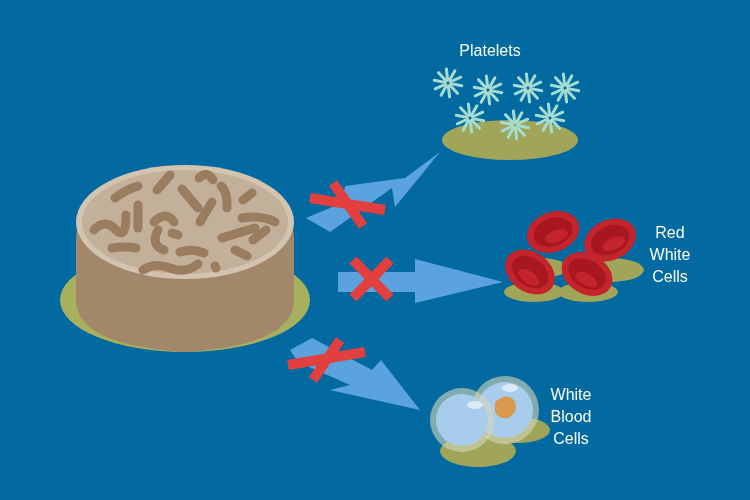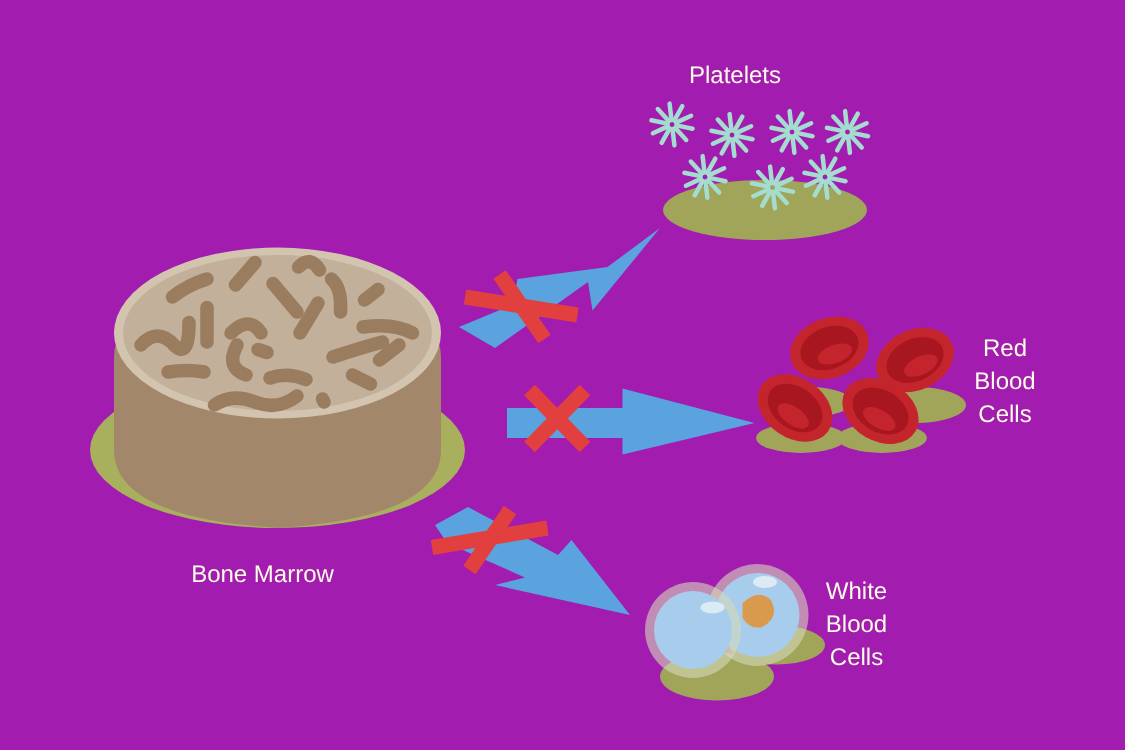--- a/index.html
+++ b/index.html
@@ -1,17 +1,17 @@
 <!DOCTYPE html>
 <html><head>
   <meta charset="utf-8">
   <style>
     html, body { margin: 0; padding: 0; }
     body { width: 750px; height: 500px; overflow: hidden; background: #b5bf68; }
-    .canvas { position: relative; width: 750px; height: 500px; background: #a21caf; text-decoration: underline; }
+    .canvas { position: relative; width: 750px; height: 500px; background: #0369a1; text-decoration: underline; }
     svg.scene { position: absolute; left: 0; top: 0; }
     .label {
       position: absolute;
       color: #fbfbe8;
       font-family: "Liberation Sans", "DejaVu Sans", sans-serif;
       font-size: 16px;
       line-height: 22px;
       text-align: center;
       white-space: pre-line;
     }
@@ -187,19 +187,18 @@
       <path d="M495 402 Q506 392 514 400 Q520 412 508 418 Q500 420 495 412 Z" fill="#d99a4e"></path>
       <circle cx="462" cy="420" r="32" fill="#d6d9b9" opacity="0.6"></circle>
       <circle cx="462" cy="420" r="26" fill="#a8cdec"></circle>
       <ellipse cx="475" cy="405" rx="8" ry="4" fill="#e8f1f8" opacity="0.8"></ellipse>
       <ellipse cx="510" cy="388" rx="8" ry="4" fill="#e8f1f8" opacity="0.8"></ellipse>
     </g>
   </svg>
 
   <div class="label" style="left:440px; top:40px; width:100px;">Platelets</div>
   <div class="label" style="left:640px; top:222px; width:60px;">Red
-Blood
+White
 Cells</div>
   <div class="label" style="left:536px; top:384px; width:70px;">White
 Blood
 Cells</div>
-  <div class="label" style="left:110px; top:373px; width:130px;">Bone Marrow</div>
 </div>
 
 </body></html>

